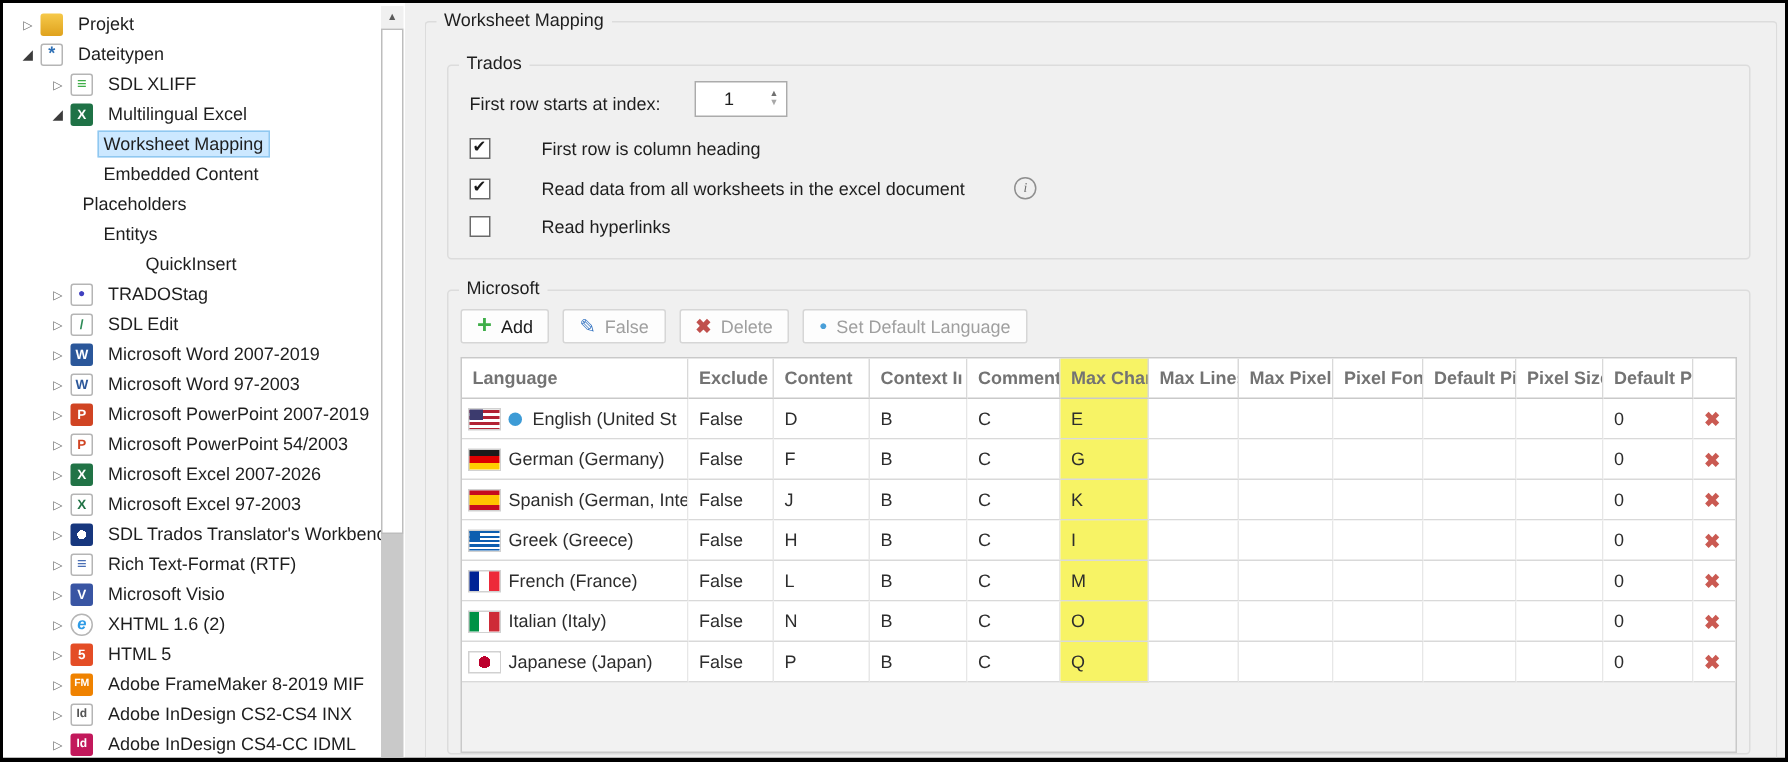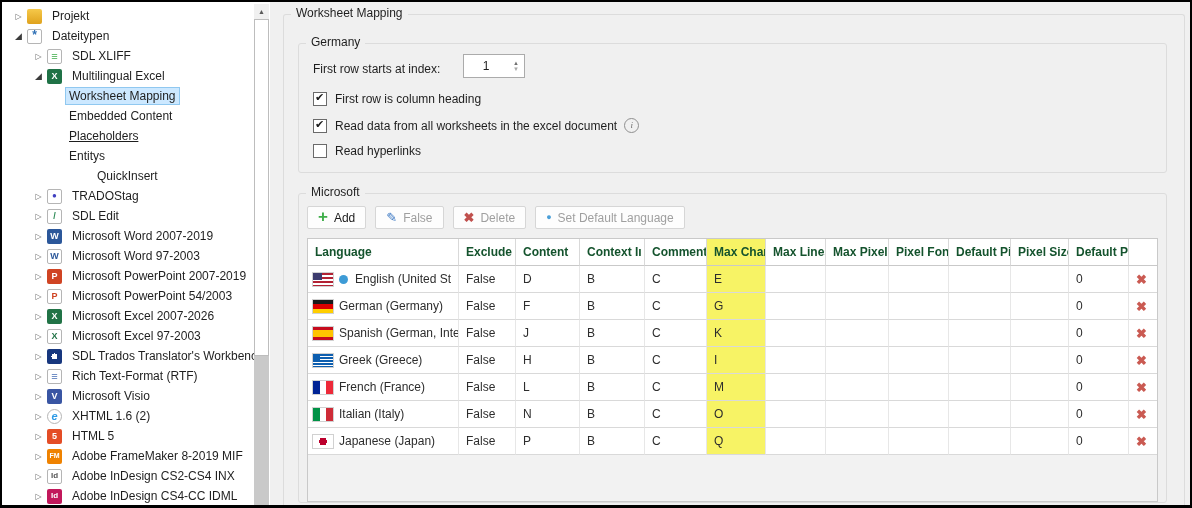--- a/index.html
+++ b/index.html
@@ -52,39 +52,39 @@
   .gb-outer { left:13px; right:5px; top:12px; bottom:0; border-bottom:none; border-bottom-left-radius:0; border-bottom-right-radius:0; }
   .gb-general { left:14px; right:17px; top:28px; height:130px; }
   .gb-langs { left:14px; right:17px; top:178px; bottom:2px; }
 
   
   .row-index { position:absolute; left:14px; top:18px; font-size:12px; color:#1e1e1e; }
   .spinner { position:absolute; left:164px; top:10px; width:62px; height:24px; background:#fff; border:1px solid #ababab; display:flex; }
   .spin-val { flex:1; text-align:center; line-height:22px; font-size:12px; color:#1e1e1e; }
   .spin-btns { width:16px; display:flex; flex-direction:column; justify-content:center; align-items:center; font-size:6px; color:#707070; line-height:6px; }
   .spin-btns .dn { color:#a8a8a8; }
-  .cb-row { position:absolute; left:14px; display:flex; align-items:center; font-size:12px; color:#1e1e1e; }
+  .cb-row { position:absolute; left:14px; display:flex; align-items:center; font-size:12px; color:#1e1e1e;gap:26px; }
   .checkbox { width:14px; height:14px; background:#fff; border:1px solid #6a6a6a; margin-right:8px; position:relative; flex:none; }
   .checkbox.checked::after { content:"\2714"; position:absolute; left:1px; top:-2px; font-size:11px; color:#1a1a1a; }
   .info-badge { display:inline-block; width:15px; height:15px; border:1px solid #8f8f8f; border-radius:50%; color:#6e6e6e; font-size:9px; line-height:13px; text-align:center; margin-left:7px; font-family:"Liberation Serif", serif; font-style:italic; }
 
   
   .lang-toolbar { position:absolute; left:8px; top:12px; display:flex; gap:9px; }
   .tb-btn { height:23px; padding:0 10px; background:#fdfdfd; border:1px solid #d6d6d6; border-radius:2px; display:flex; align-items:center; gap:6px; font-size:12px; color:#1a1a1a; }
   .tb-btn.disabled { color:#9f9f9f; }
   .tbi { font-size:13px; line-height:13px; }
   .tbi-plus { color:#3fae49; font-size:17px; font-weight:bold; margin-top:-2px; }
   .tbi-pencil { color:#3b78c3; }
   .tbi-cross { color:#c0504d; font-weight:bold; }
   .tbi-dot { color:#4a9fd8; font-size:9px; }
 
   
   .lang-table { position:absolute; left:8px; right:8px; top:44px; bottom:0; background:#f2f2f2; border:1px solid #c9c9c9; overflow:hidden; }
   .tgrid { display:grid; grid-template-columns:151px 57px 64px 65px 62px 59px 60px 63px 60px 62px 58px 60px 1fr; }
-  .th { height:27px; background:#fff; border-right:1px solid #d9d9d9; border-bottom:1px solid #c9c9c9; font-size:12px; font-weight:bold; color:#14532d; line-height:26px; padding:0 7px; white-space:nowrap; overflow:hidden; }
+  .th { height:27px; background:#fff; border-right:1px solid #d9d9d9; border-bottom:1px solid #c9c9c9; font-size:12px; font-weight:bold; color:#737373; line-height:26px; padding:0 7px; white-space:nowrap; overflow:hidden; }
   .td { height:27px; background:#fff; border-right:1px solid #e7e7e7; border-bottom:1px solid #d9d9d9; font-size:12px; color:#2d2d2d; line-height:26px; padding:0 7px; white-space:nowrap; overflow:hidden; }
   .hl { background:#f7f365; }
   .td.lang-cell { display:flex; align-items:center; padding:0 5px; }
   .td.del-cell, .th.last { border-right:none; }
   .del-x { width:100%; text-align:center; color:#ca5a52; font-weight:bold; font-size:13px; line-height:27px; }
 
   
   .flag { width:20px; height:13px; flex:none; margin-right:6px; box-shadow:0 0 0 1px rgba(0,0,0,0.18); }
   .flag-us { background-image:linear-gradient(#3c3b6e,#3c3b6e),repeating-linear-gradient(180deg,#b22234 0 1px,#b22234 1px 2px,#fff 2px 4px);
              background-size:9px 7px,100% 100%; background-repeat:no-repeat,repeat; }
@@ -125,21 +125,21 @@
           <span class="tree-label">Multilingual Excel</span>
         </div>
         <div class="tree-row selected" style="padding-left: 46px;">
           <span class="arrow"></span>
           <span class="tree-label">Worksheet Mapping</span>
         </div>
         <div class="tree-row" style="padding-left: 46px;">
           <span class="arrow"></span>
           <span class="tree-label">Embedded Content</span>
         </div>
-        <div class="tree-row" style="padding-left: 46px; text-decoration: underline;">
+        <div class="tree-row" style="padding-left: 32px;">
           <span class="arrow"></span>
           <span class="tree-label">Placeholders</span>
         </div>
         <div class="tree-row" style="padding-left: 46px;">
           <span class="arrow"></span>
           <span class="tree-label">Entitys</span>
         </div>
         <div class="tree-row" style="padding-left: 74px;">
           <span class="arrow"></span>
           <span class="tree-label">QuickInsert</span>
@@ -230,21 +230,21 @@
       <div class="sb-thumb"></div>
       <div class="sb-track"></div>
     </div>
   </div>
 
   <div class="main">
     <div class="groupbox gb-outer">
       <span class="gb-label">Worksheet Mapping</span>
 
       <div class="groupbox gb-general">
-        <span class="gb-label">Germany</span>
+        <span class="gb-label">Trados</span>
         <span class="row-index">First row starts at index:</span>
         <div class="spinner">
           <span class="spin-val">1</span>
           <span class="spin-btns">
               <span class="up">▲</span>
               <span class="dn">▼</span>
             </span>
         </div>
         <div id="cb-rows">
             <div class="cb-row" style="top: 48px;">

